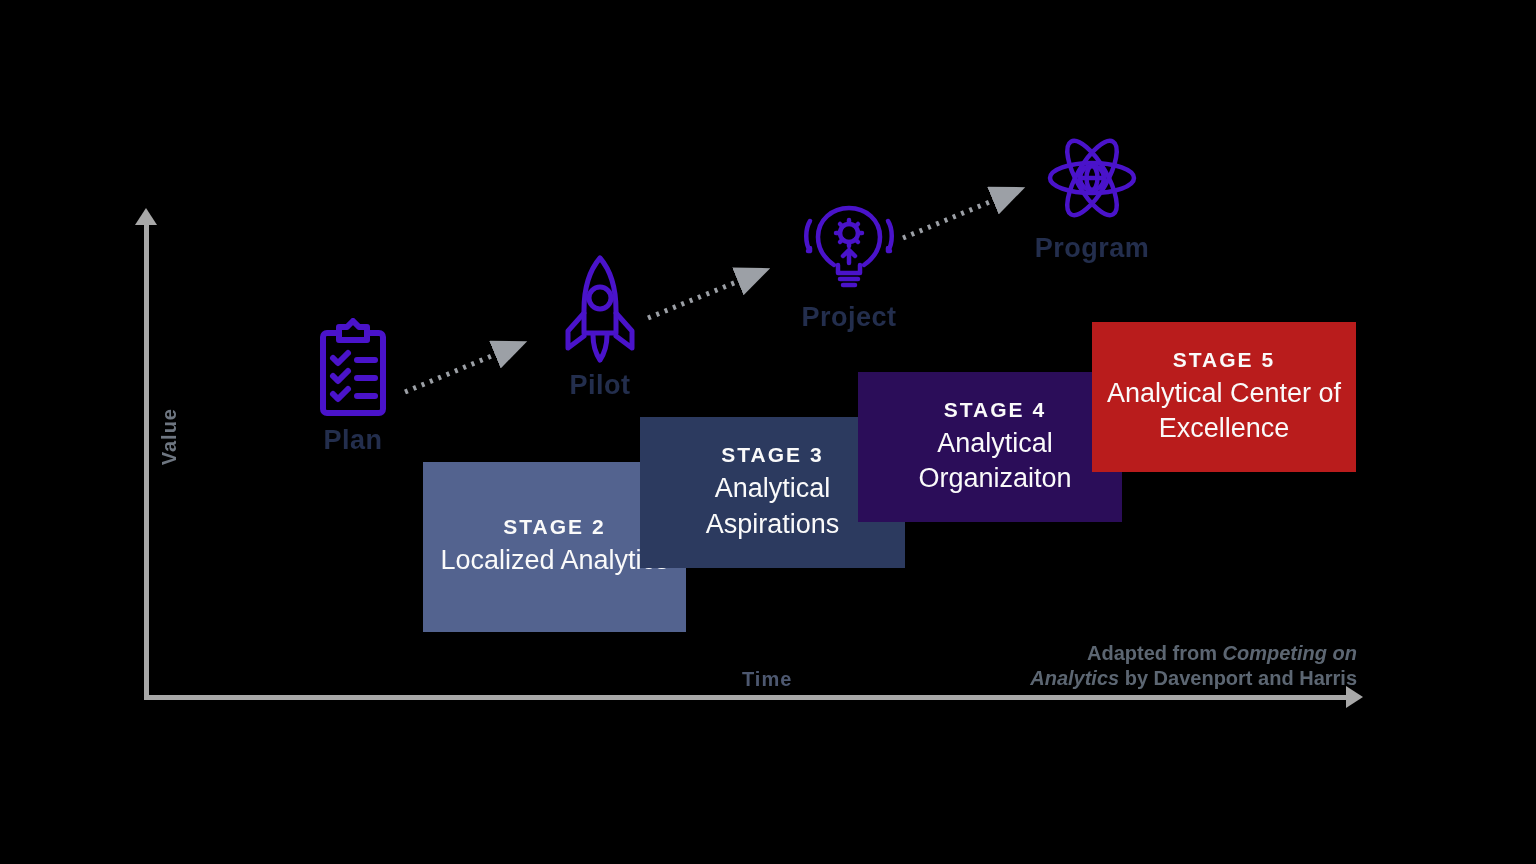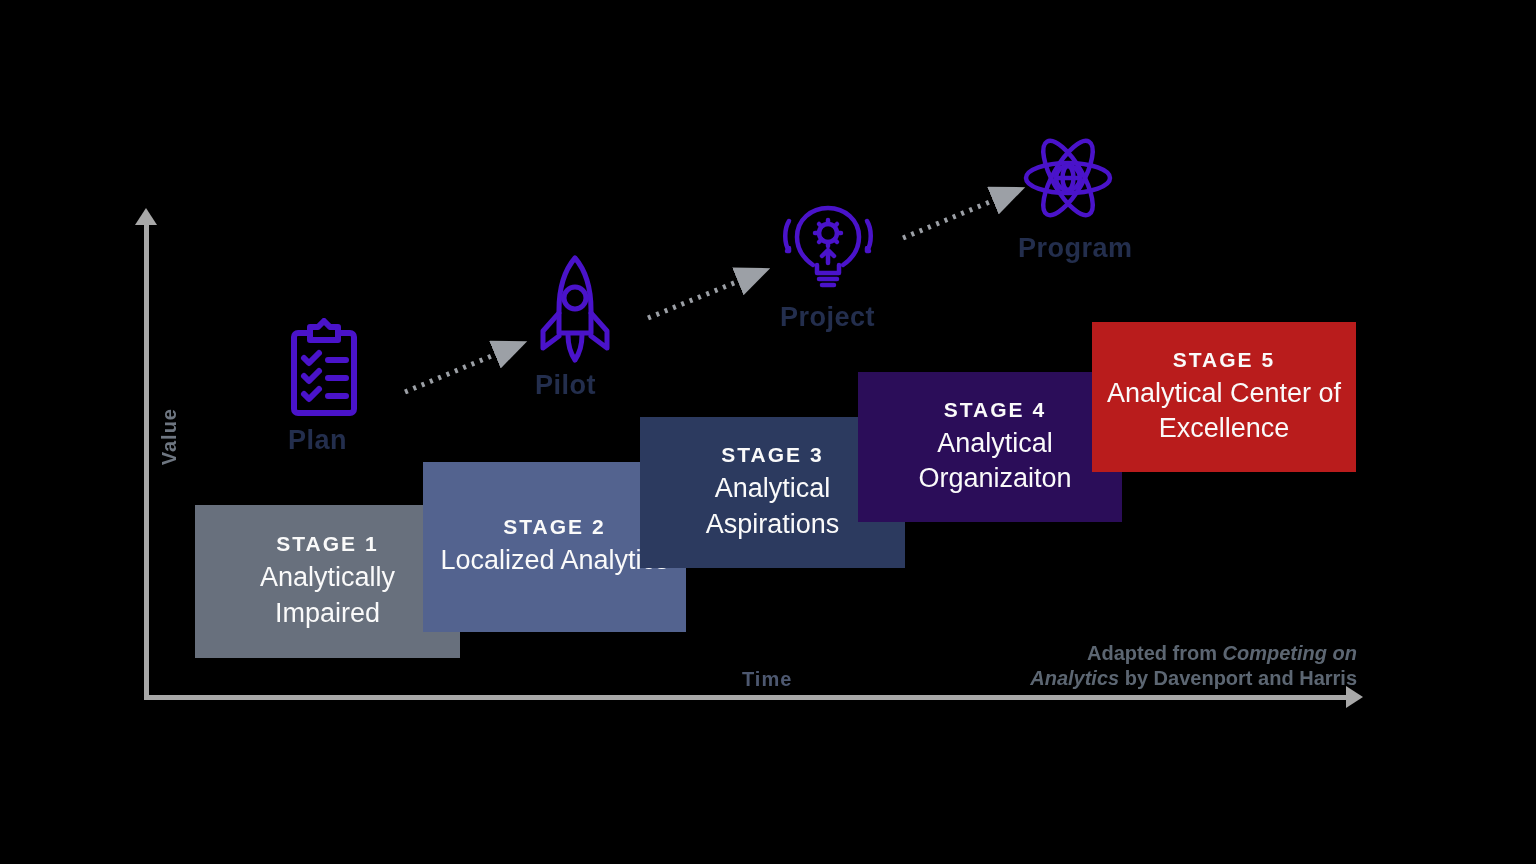--- a/index.html
+++ b/index.html
@@ -66,21 +66,21 @@
     font-size: 21px; font-weight: 700; letter-spacing: 2px;
     margin-bottom: 4px;
   }
   .stage-title {
     font-size: 27px; font-weight: 500; line-height: 1.3;
   }
 
   
   .milestone {
     position: absolute;
-    display: flex; flex-direction: column; align-items: flex-start;
+    display: flex; flex-direction: column; align-items: center;
     z-index: 6;
   }
   .milestone-plan    { left: 288px;  top: 318px; width: 130px; }
   .milestone-pilot   { left: 535px;  top: 253px; width: 130px; }
   .milestone-project { left: 780px;  top: 203px; width: 138px; }
   .milestone-program { left: 1018px; top: 130px; width: 148px; }
   .milestone svg { display: block; }
   .milestone .icon-stroke {
     fill: none; stroke: var(--icon); stroke-linecap: round; stroke-linejoin: round;
   }
@@ -111,24 +111,20 @@
 
 <div class="canvas">
 
   <div class="y-axis-line"></div>
   <div class="y-axis-arrowhead"></div>
   <div class="x-axis-line"></div>
   <div class="x-axis-arrowhead"></div>
   <div class="y-axis-label">Value</div>
   <div class="x-axis-label">Time</div>
 
-  <div class="stage stage-1" style="background: rgb(104, 112, 125);">
-    <div class="stage-label">STAGE 1</div>
-    <div class="stage-title">Analytically Impaired</div>
-  </div>
   <div class="stage stage-2" style="background: rgb(83, 99, 143);">
     <div class="stage-label">STAGE 2</div>
     <div class="stage-title">Localized Analytics</div>
   </div>
   <div class="stage stage-3" style="background: rgb(44, 58, 95);">
     <div class="stage-label">STAGE 3</div>
     <div class="stage-title">Analytical Aspirations</div>
   </div>
   <div class="stage stage-4" style="background: rgb(43, 13, 89); padding-left: 24px;">
     <div class="stage-label">STAGE 4</div>

